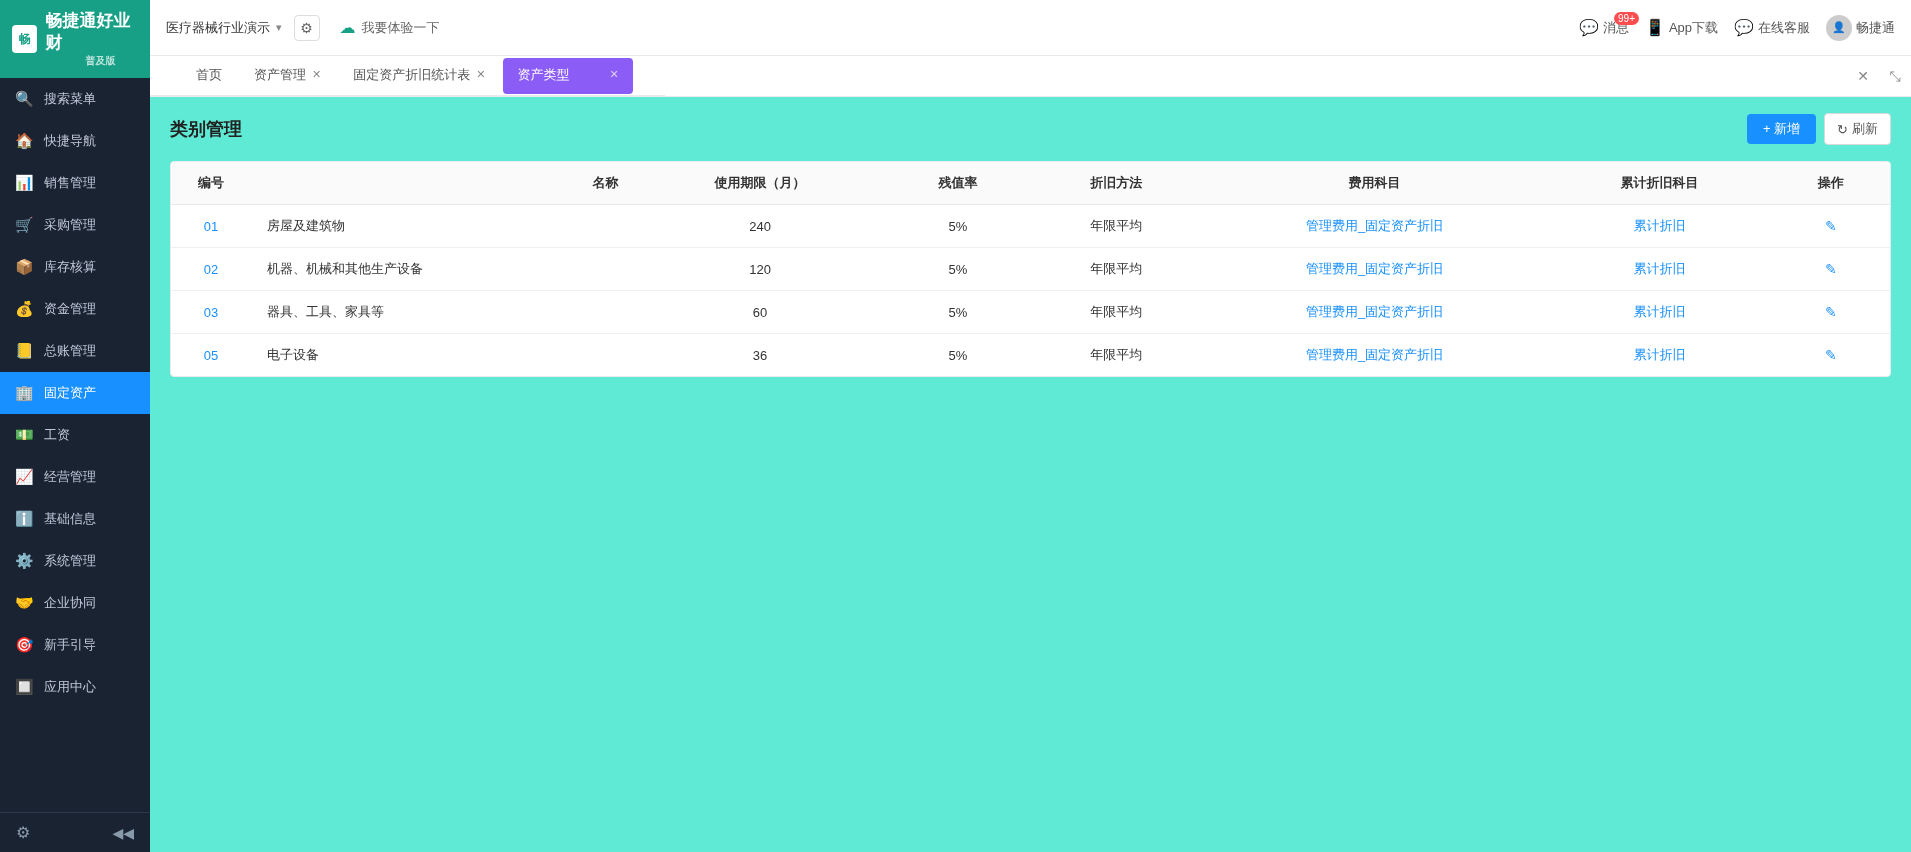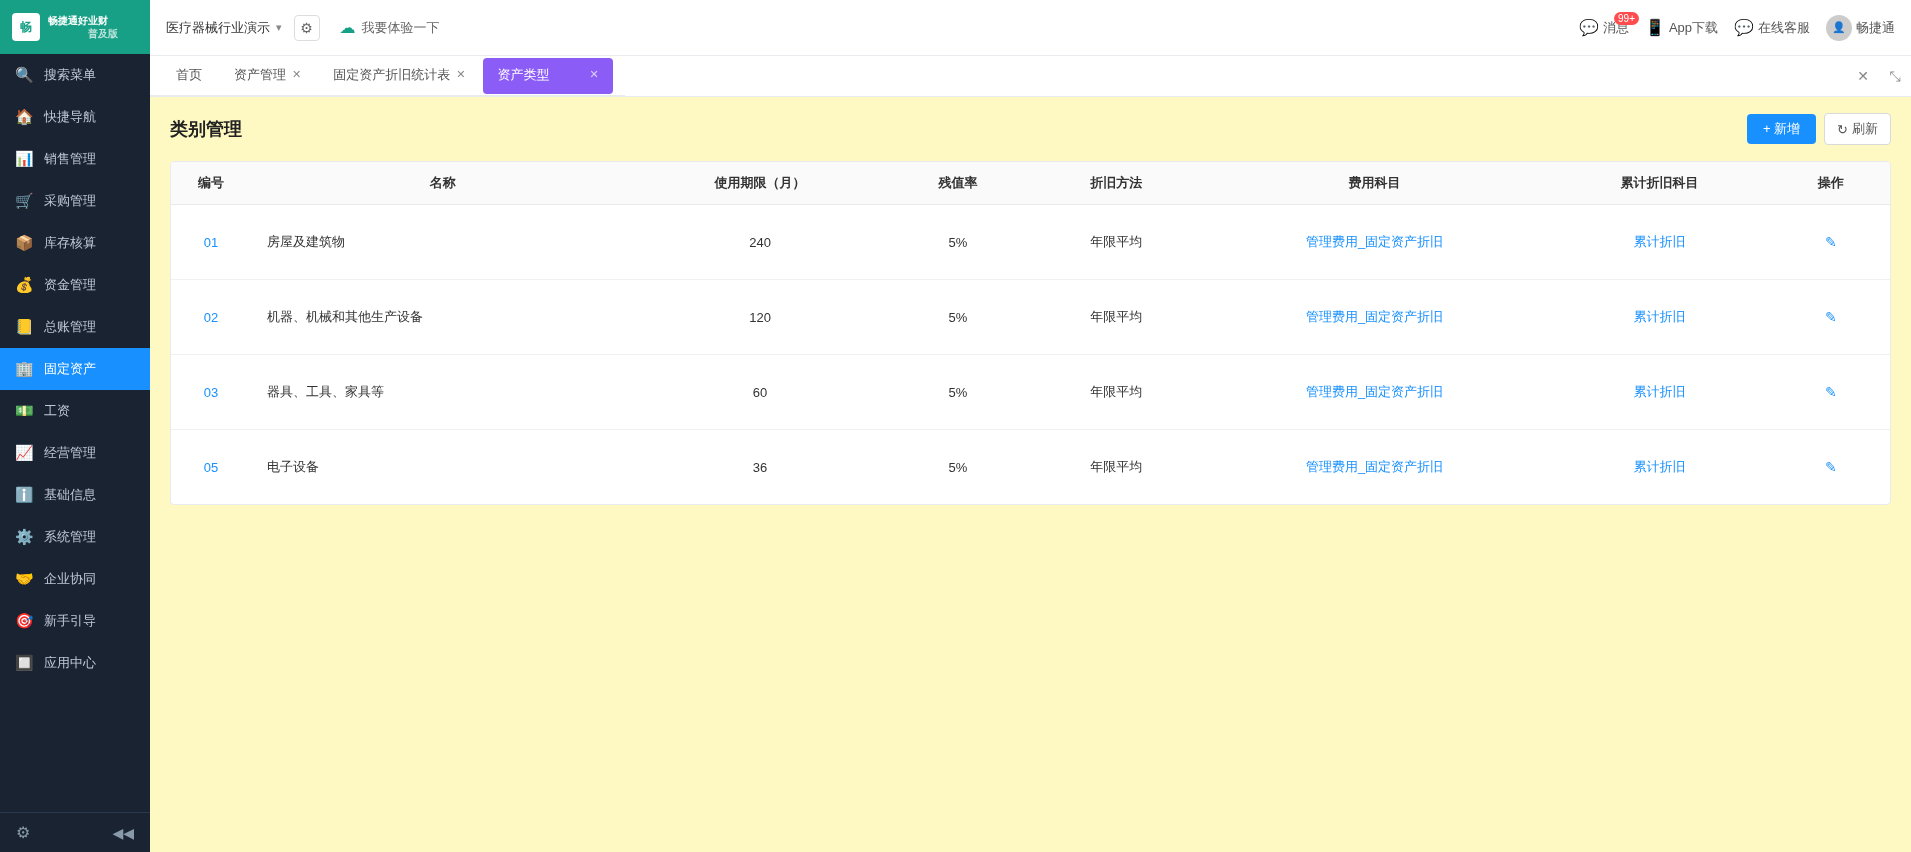--- a/index.html
+++ b/index.html
@@ -26,21 +26,21 @@
       font-weight: bold;
       min-height: 54px;
     }
     .sidebar-logo .logo-icon {
       width: 28px; height: 28px;
       background: #fff;
       border-radius: 4px;
       display: flex; align-items: center; justify-content: center;
       color: #17a085; font-size: 12px; font-weight: bold;
     }
-    .sidebar-logo .logo-text { font-size: 10px; line-height: 1.3; }
+    .sidebar-logo .logo-text { font-size: 17px; line-height: 1.3; }
     .sidebar-logo .logo-sub { font-size: 10px; color: rgba(255,255,255,0.7); margin-left: 40px; }
 
     .sidebar-scroll {
       flex: 1;
       overflow-y: auto;
       overflow-x: hidden;
     }
     .sidebar-scroll::-webkit-scrollbar { width: 4px; }
     .sidebar-scroll::-webkit-scrollbar-thumb { background: #3a4a5c; border-radius: 2px; }
 
@@ -148,21 +148,21 @@
       display: flex; align-items: center; justify-content: center;
       font-size: 11px; color: #fff;
     }
 
     
     .tabs-bar {
       background: #fff;
       border-bottom: 1px solid #e8eaed;
       display: flex;
       align-items: center;
-      padding: 0 12px;
+      padding: 0 32px;
       height: 40px;
       gap: 4px;
     }
     .tab-item {
       display: flex; align-items: center; gap: 6px;
       padding: 8px 14px;
       font-size: 13px;
       color: #555;
       cursor: pointer;
       border-bottom: 2px solid transparent;
@@ -176,21 +176,21 @@
       gap: 40px;
     }
     .tab-item .tab-close {
       font-size: 11px; color: inherit; opacity: 0.7;
     }
     .tab-home { font-size: 13px; }
 
     
     .content {
       flex: 1;
-      background: #fef9c3;
+      background: #5eead4;
       overflow: auto;
       padding: 16px 20px;
     }
 
     
     .page-header {
       display: flex;
       align-items: center;
       justify-content: space-between;
       margin-bottom: 16px;
@@ -241,28 +241,28 @@
     thead th {
       padding: 12px 16px;
       font-size: 13px;
       font-weight: 600;
       color: #333;
       text-align: center;
       border-bottom: 1px solid #e8eaed;
       white-space: nowrap;
     }
     thead th:first-child { text-align: center; width: 80px; }
-    thead th:nth-child(2) { text-align: center; }
+    thead th:nth-child(2) { text-align: right; }
 
     tbody tr {
       border-bottom: 1px solid #f0f0f0;
     }
     tbody tr:last-child { border-bottom: none; }
     tbody td {
-      padding: 28px 16px;
+      padding: 12px 16px;
       font-size: 13px;
       color: #333;
       text-align: center;
     }
     tbody td:nth-child(2) { text-align: left; }
     tbody td:nth-child(1) { color: #1890ff; }
 
     .edit-icon {
       color: #1890ff;
       font-size: 14px;

